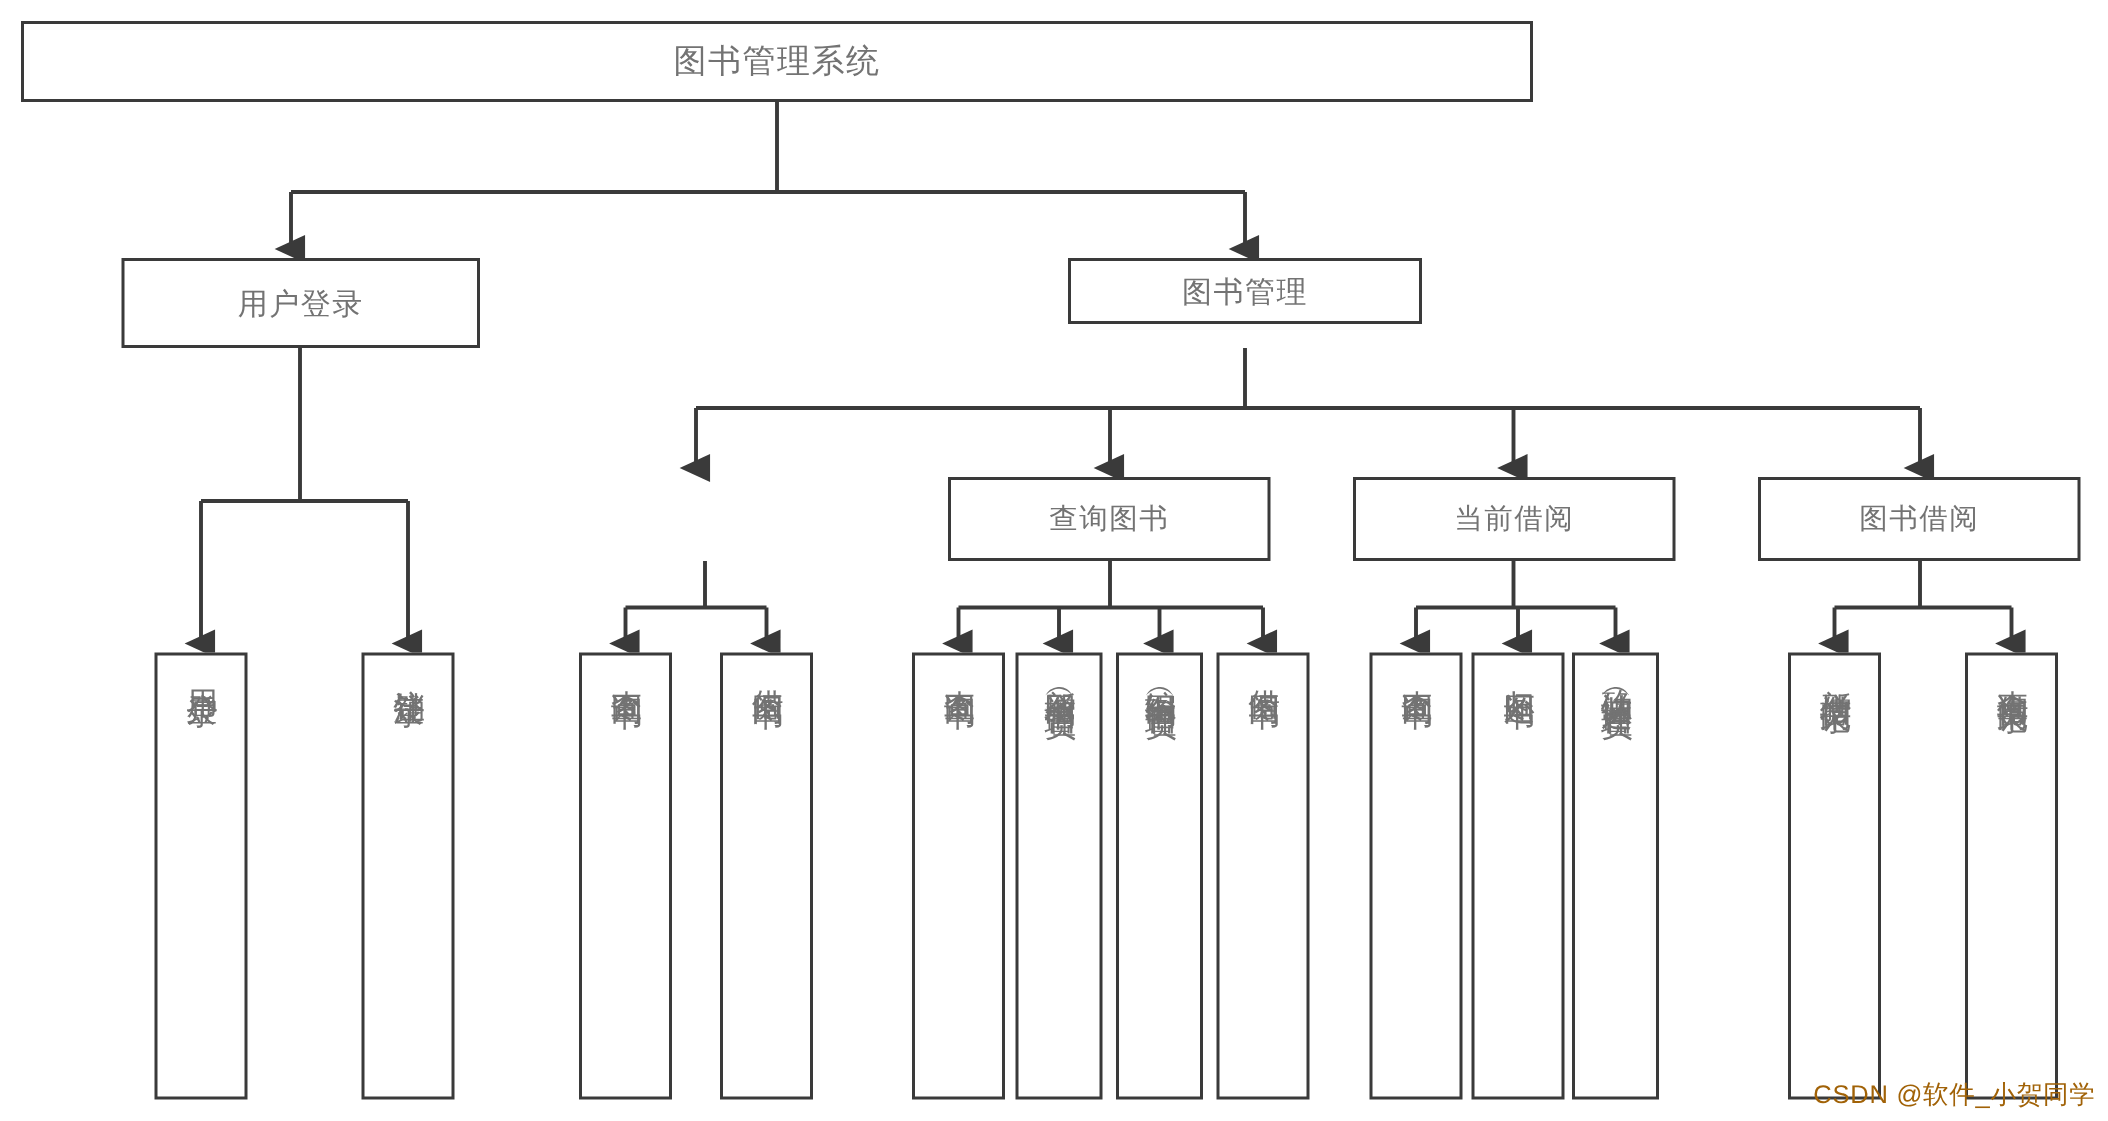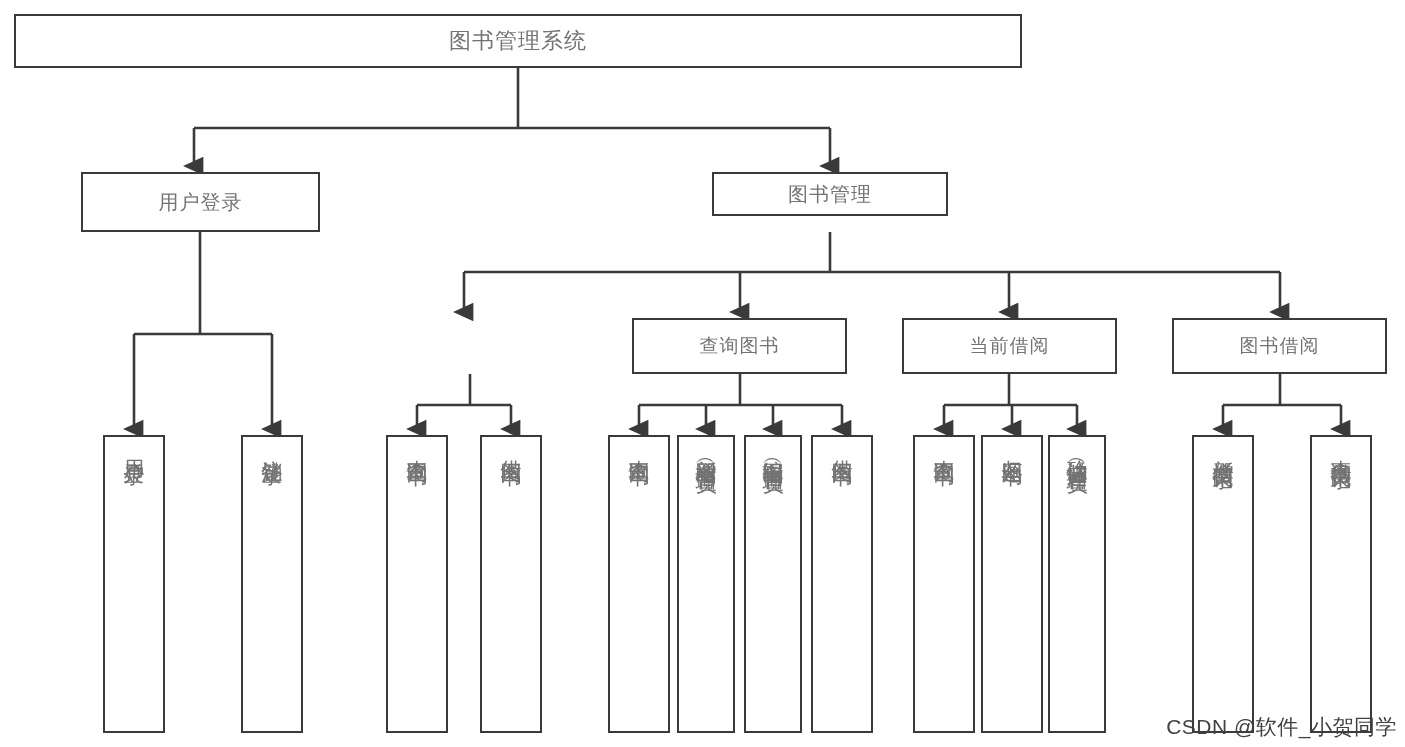--- a/index.html
+++ b/index.html
@@ -58,22 +58,22 @@
     white-space: nowrap;
   }
   .htext {
     white-space: nowrap;
     letter-spacing: 1px;
   }
   #watermark {
     position: absolute;
     right: 8px;
     bottom: 6px;
-    font-size: 21px;
-    color: #404040;
+    font-size: 17px;
+    color: #a16207;
     letter-spacing: 0.5px;
     z-index: 5;
     white-space: nowrap;
   }
 </style>
 </head>
 <body>
 
 <div id="canvas">
 

